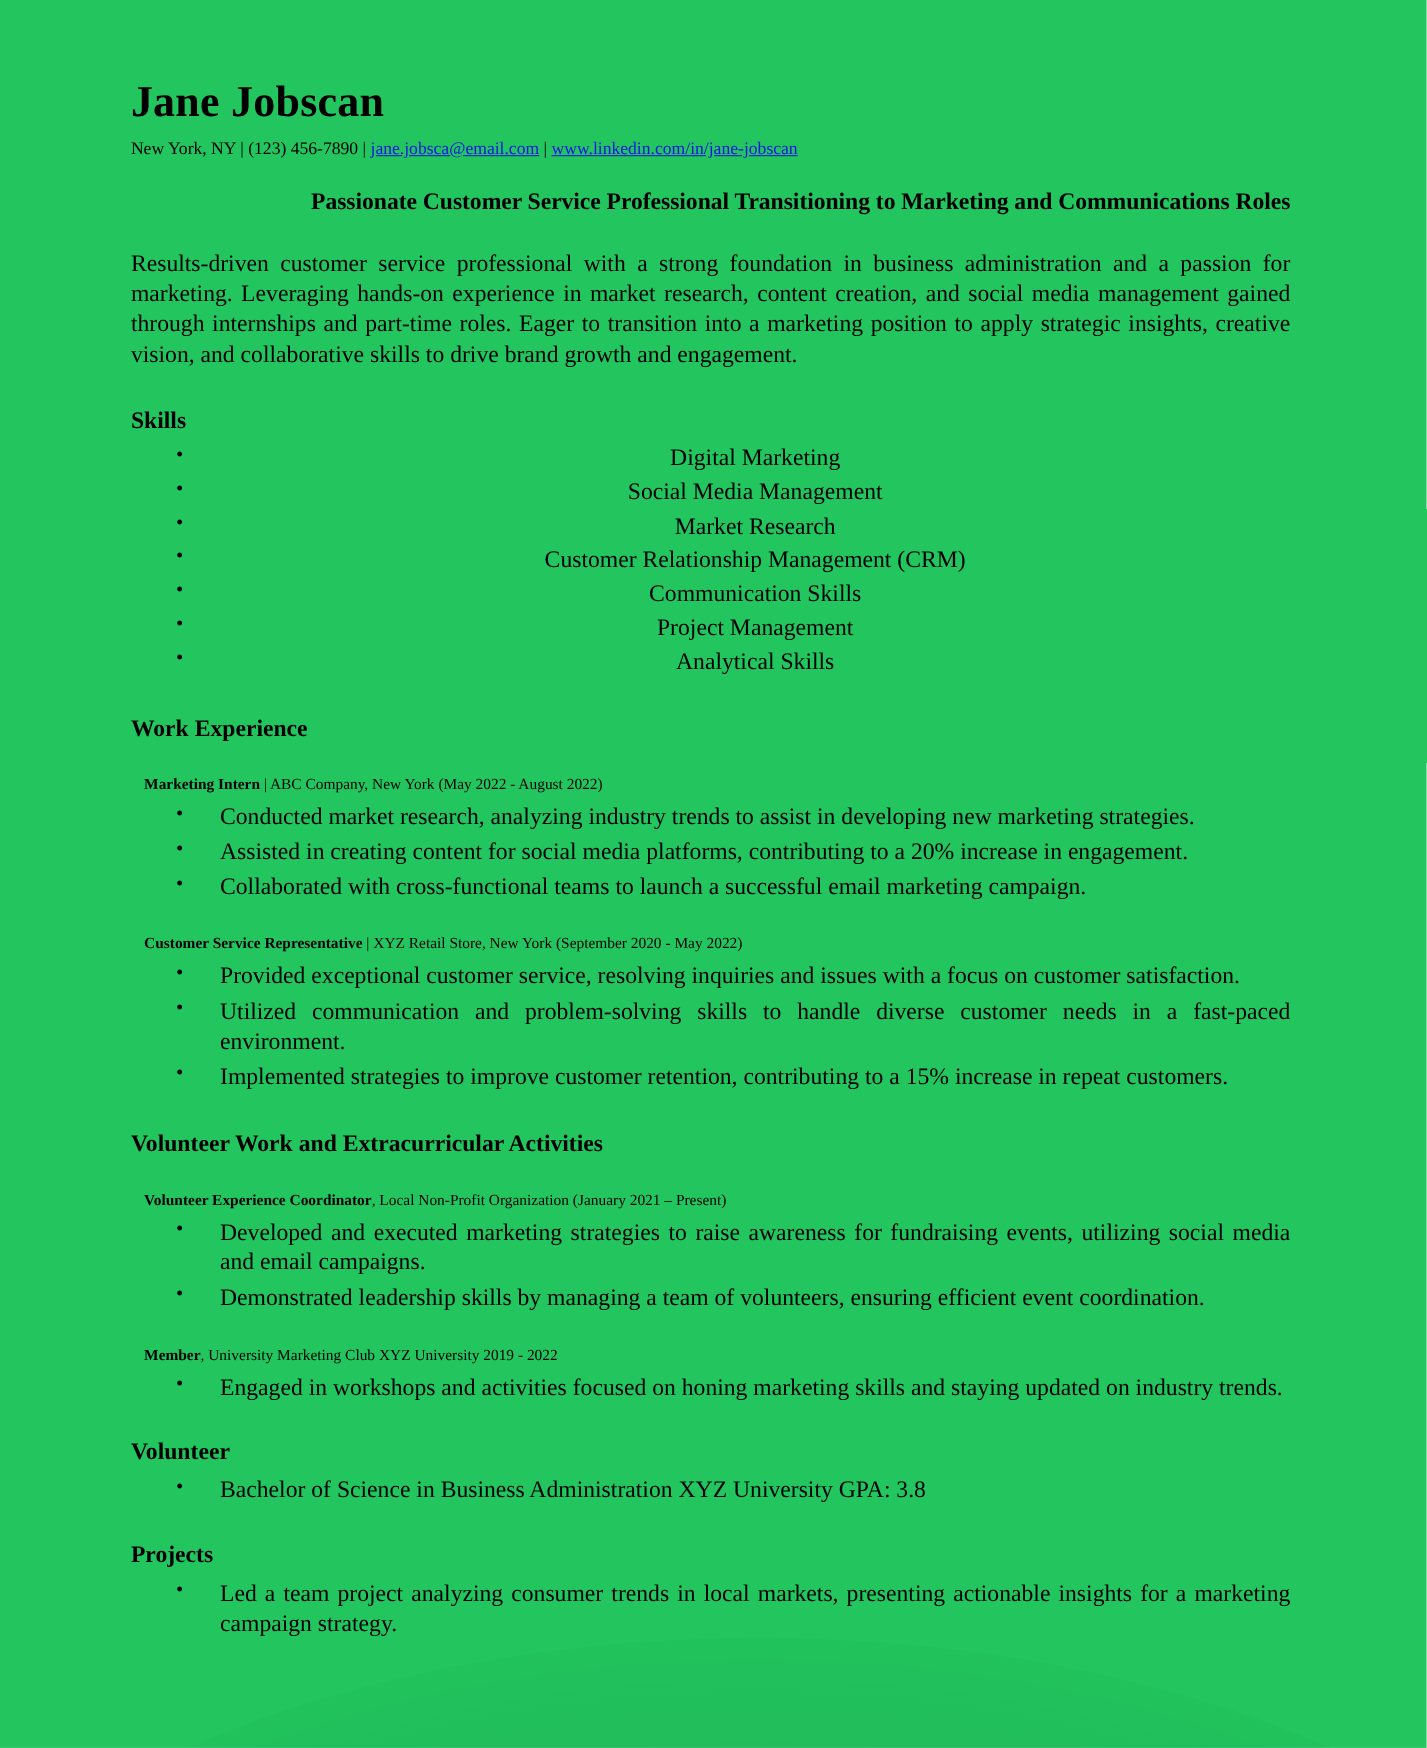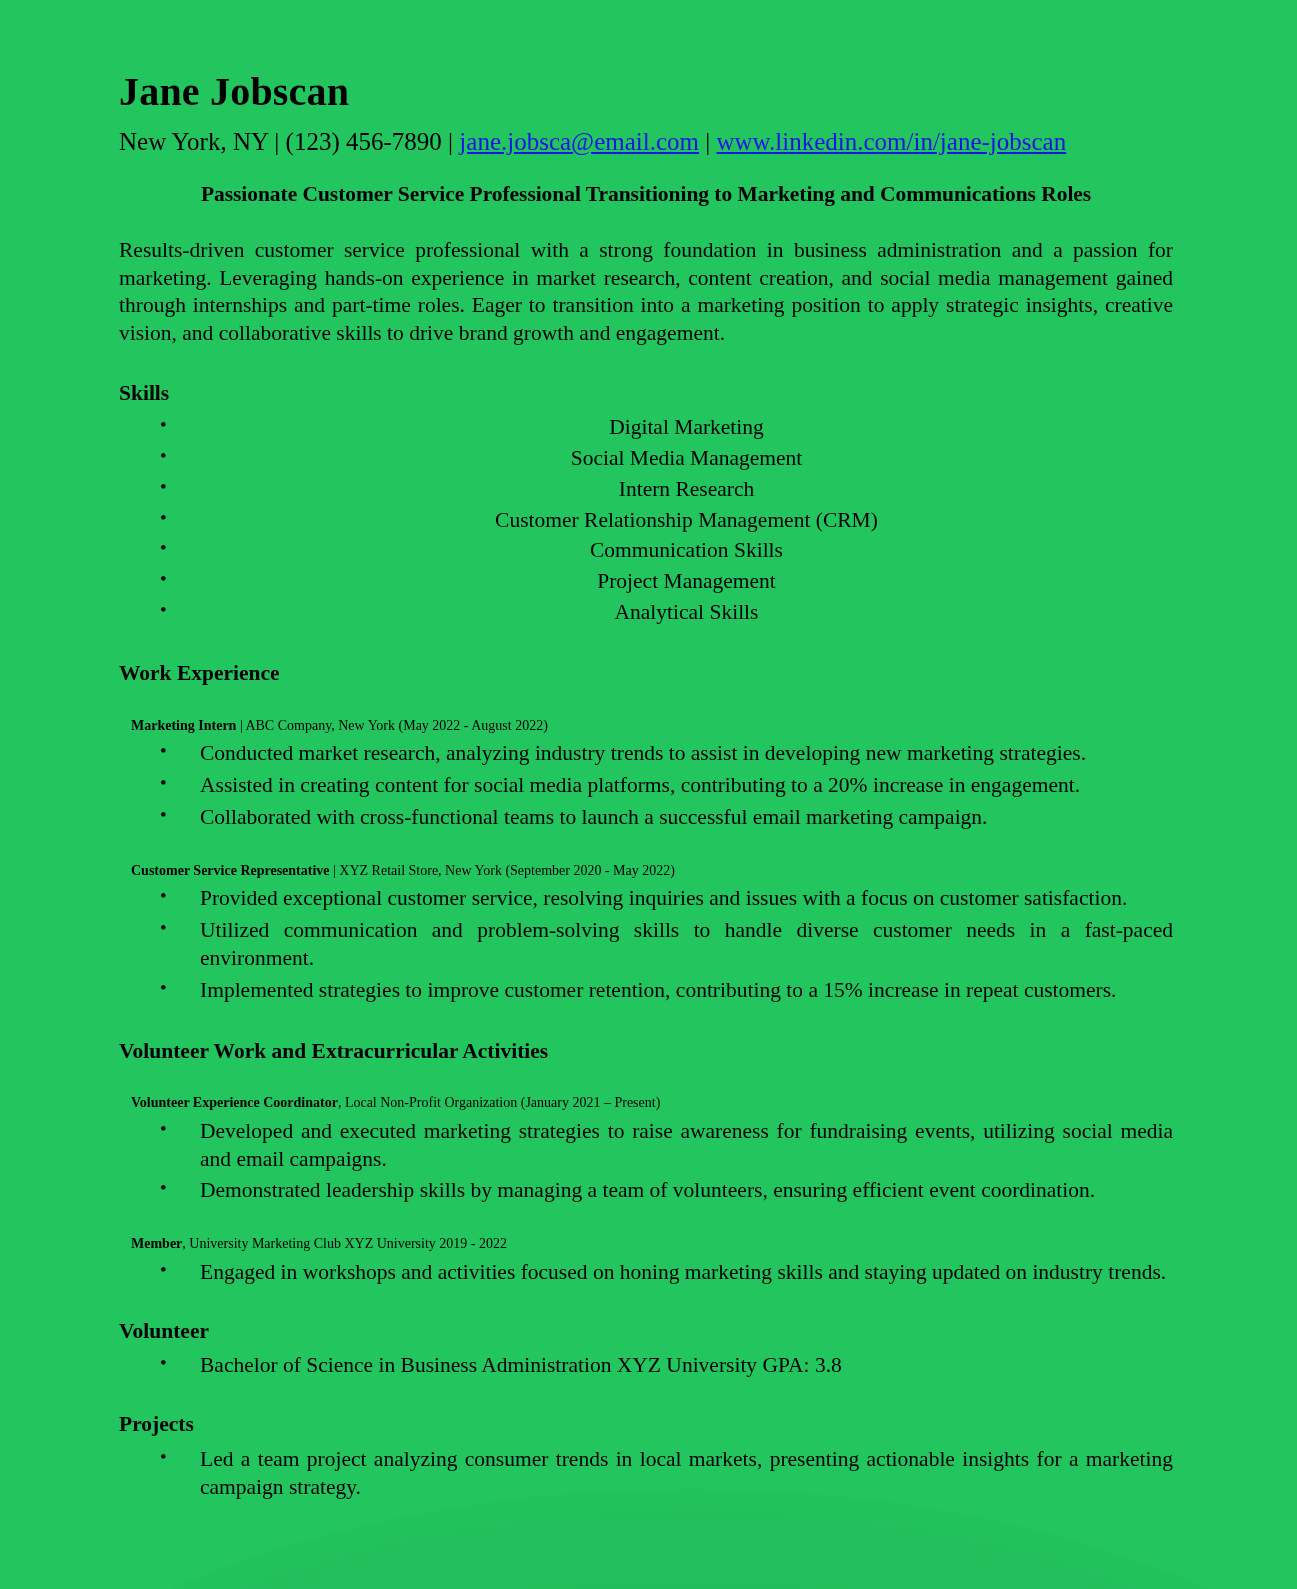--- a/index.html
+++ b/index.html
@@ -41,36 +41,36 @@
   .name {
     font-size: 40px;
     font-weight: bold;
     line-height: 1.0;
     letter-spacing: 0.2px;
     margin: 0;
     padding-top: 72px;
   }
 
   .contact {
-    font-size: 25px;
+    font-size: 16px;
     line-height: 1.25;
     margin: 0;
     padding-top: 14px;
     white-space: nowrap;
   }
   .contact .sep { color: #000; }
   .contact a {
     color: #1414e6;
     text-decoration: underline;
   }
 
   .headline {
     font-size: 21.5px;
     font-weight: bold;
-    text-align: center;
+    text-align: right;
     margin: 0;
     padding-top: 25px;
     letter-spacing: -0.05px;
   }
 
   .summary {
     font-size: 21.5px;
     line-height: 1.28;
     text-align: justify;
     margin: 0;
@@ -139,21 +139,21 @@
     <p class="contact"><span>New York, NY</span><span class="sep"> | </span><span>(123) 456-7890</span><span class="sep"> | </span><a href="#">jane.jobsca@email.com</a><span class="sep"> | </span><a href="#">www.linkedin.com/in/jane-jobscan</a></p>
 
     <p class="headline">Passionate Customer Service Professional Transitioning to Marketing and Communications Roles</p>
 
     <p class="summary">Results-driven customer service professional with a strong foundation in business administration and a passion for marketing. Leveraging hands-on experience in market research, content creation, and social media management gained through internships and part-time roles. Eager to transition into a marketing position to apply strategic insights, creative vision, and collaborative skills to drive brand growth and engagement.</p>
 
     <h2 class="section">Skills</h2>
     <ul class="bullets skills under-heading">
       <li>Digital Marketing</li>
       <li>Social Media Management</li>
-      <li>Intern Research</li>
+      <li>Market Research</li>
       <li>Customer Relationship Management (CRM)</li>
       <li>Communication Skills</li>
       <li>Project Management</li>
       <li>Analytical Skills</li>
     </ul>
 
     <h2 class="section">Work Experience</h2>
 
     <div class="entry">
       <p class="entry-title"><b>Marketing Intern</b><span class="rest"> | ABC Company, New York (May 2022 - August 2022)</span></p>

